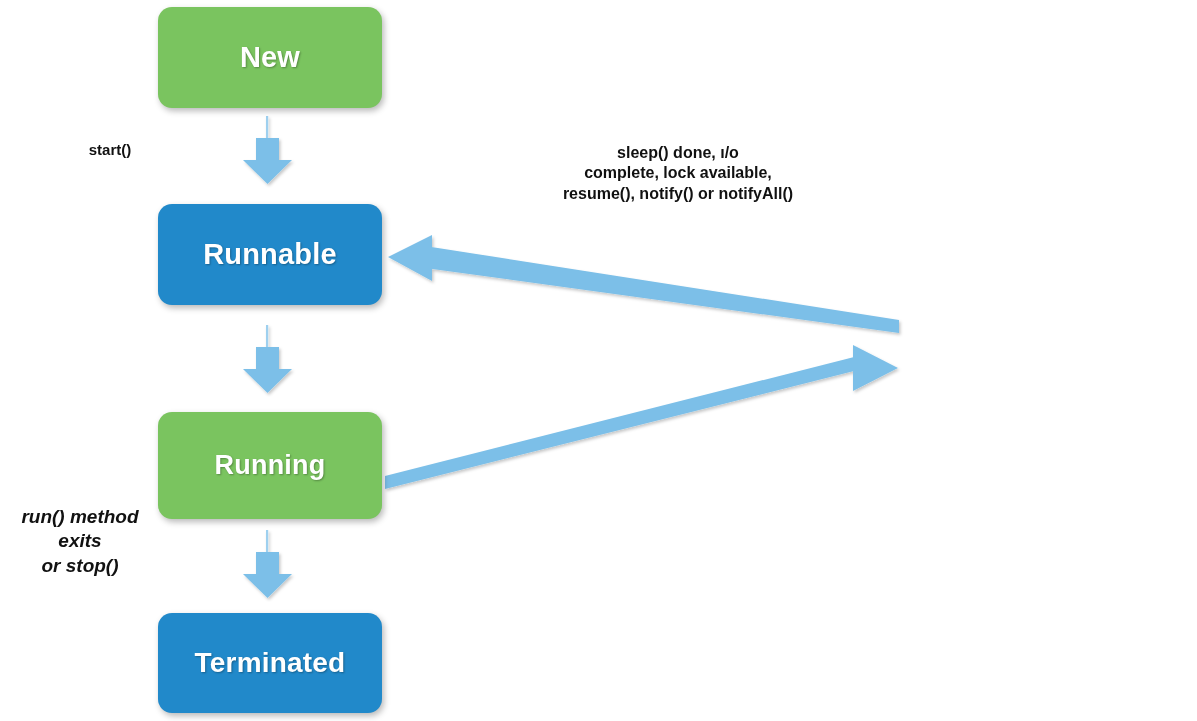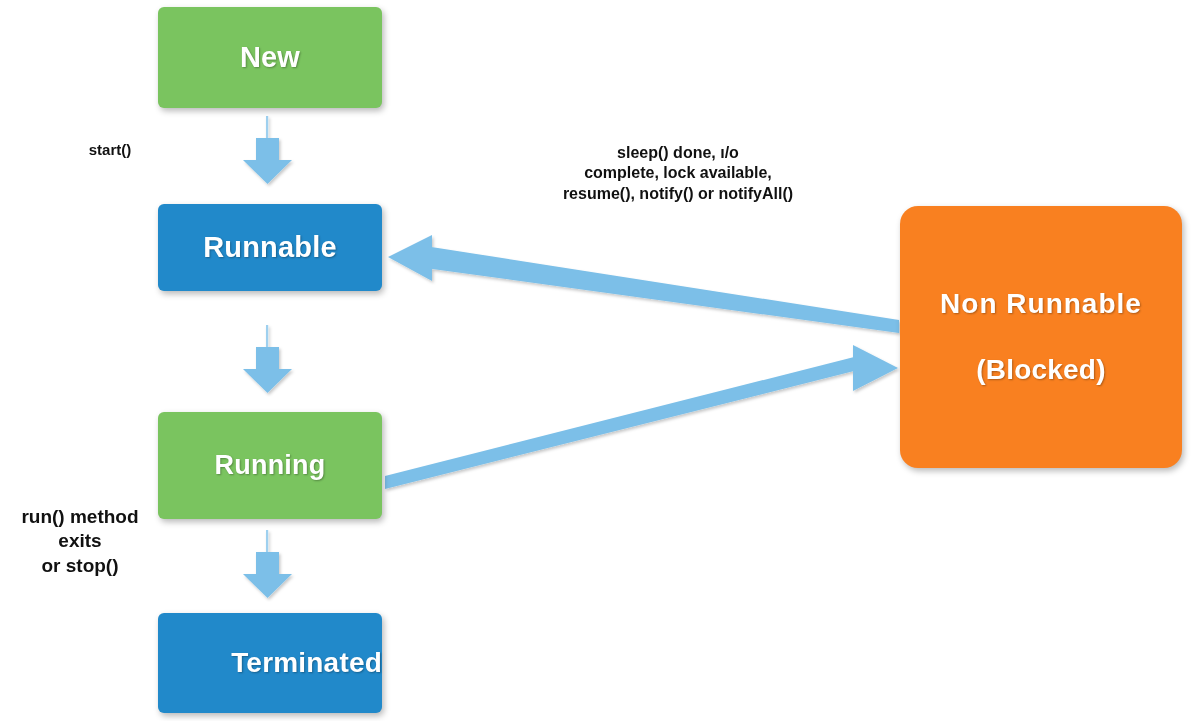--- a/index.html
+++ b/index.html
@@ -12,52 +12,52 @@
   }
   #canvas {
     position: relative;
     width: 1197px;
     height: 721px;
     background: #ffffff;
     overflow: hidden;
   }
   .node {
     position: absolute;
-    border-radius: 6px;
+    border-radius: 14px;
     box-shadow: 2px 3px 6px rgba(0,0,0,0.28);
     display: flex;
     flex-direction: column;
     align-items: center;
     justify-content: center;
     color: #ffffff;
     font-weight: bold;
     text-shadow: 1px 1px 2px rgba(0,0,0,0.30);
     letter-spacing: 0.2px;
     box-sizing: border-box;
   }
   .node-new      { left:158px; top:7px;   width:224px; height:101px; background:#7ac45f; font-size:29px; }
-  .node-runnable { left:158px; top:204px; width:224px; height:87px; background:#2189ca; font-size:29px; }
+  .node-runnable { left:158px; top:204px; width:224px; height:101px; background:#2189ca; font-size:29px; }
   .node-running  { left:158px; top:412px; width:224px; height:107px; background:#7ac45f; font-size:27px; }
-  .node-terminated{left:158px; top:613px; width:224px; height:100px; background:#2189ca; font-size:28px;align-items:flex-end; }
+  .node-terminated{left:158px; top:613px; width:224px; height:100px; background:#2189ca; font-size:28px; }
   .node-nonrunnable {
     left:900px; top:206px; width:282px; height:262px;
     background:#f98020; font-size:28px; border-radius:18px;
   }
   .node-nonrunnable .line1 { margin-bottom: 34px; letter-spacing: 1px; }
 
   .edge-label {
     position: absolute;
     color: #111111;
     font-weight: bold;
     text-align: center;
     line-height: 1.28;
     white-space: pre-line;
   }
   .lbl-start   { left:40px;  top:140px; width:140px; font-size:15px; }
-  .lbl-run     { left:0px;   top:505px; width:160px; font-size:19px; }
+  .lbl-run     { left:0px;   top:505px; width:160px; font-size:19px;font-style:italic; }
   .lbl-wake    { left:478px; top:143px; width:400px; font-size:16px; }
   .lbl-block   { left:465px; top:487px; width:370px; font-size:20px; }
 
   svg.arrows {
     position: absolute;
     left: 0;
     top: 0;
     width: 1197px;
     height: 721px;
     pointer-events: none;
@@ -113,24 +113,20 @@
   </div>
 
   <div class="node node-running">
     <span>Running</span>
   </div>
 
   <div class="node node-terminated">
     <span>Terminated</span>
   </div>
 
-  <div class="node node-nonrunnable">
-    <span class="line1">Non  Runnable</span>
-    <span class="line2">(Blocked)</span>
-  </div>
 
   <div class="edge-label lbl-start">start()</div>
   <div class="edge-label lbl-run">run() method
 exits
 or stop()</div>
   <div class="edge-label lbl-wake">sleep() done, ı/o
 complete, lock available,
 resume(), notify() or notifyAll()</div>
 
 </div>

